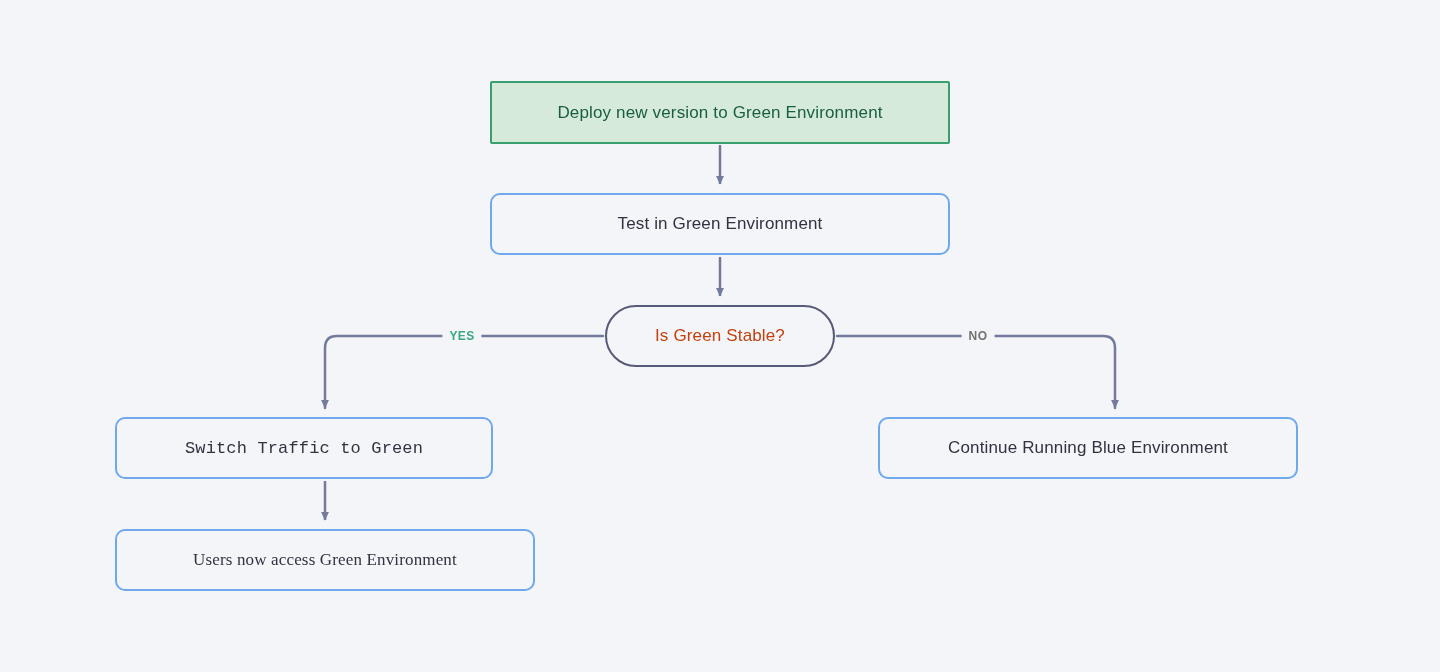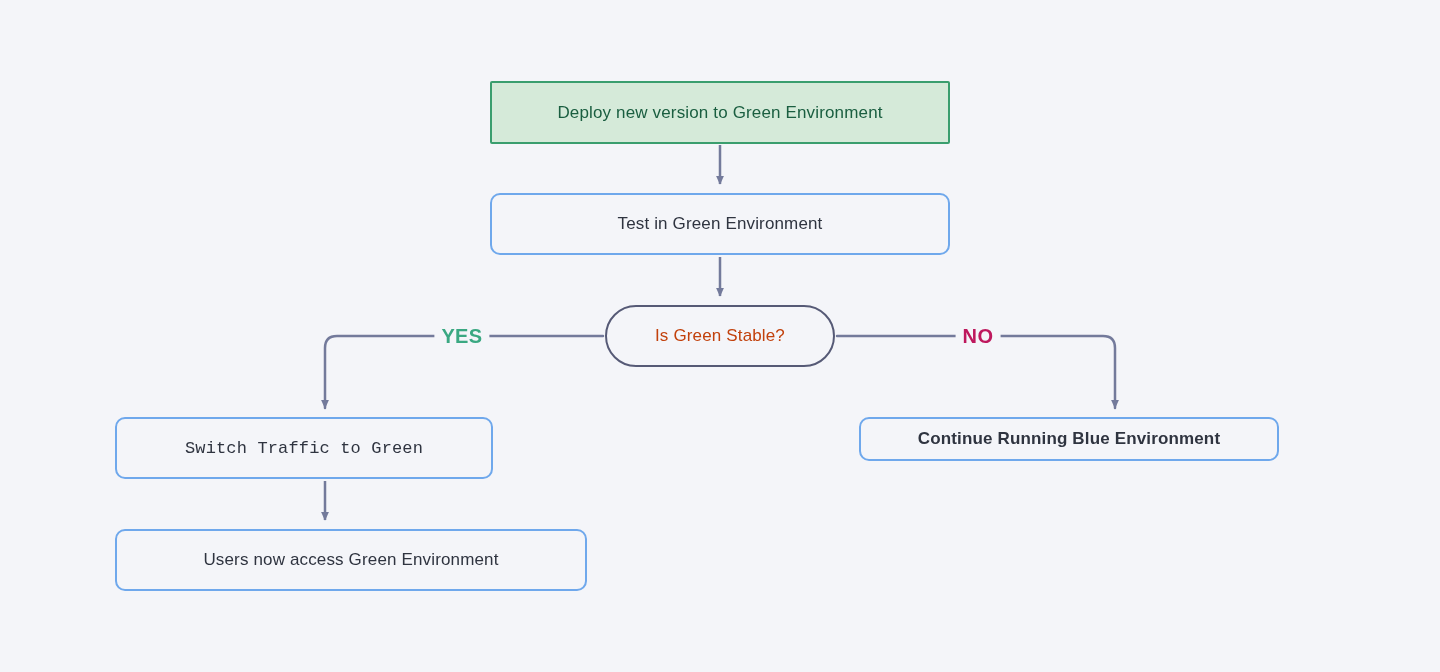--- a/index.html
+++ b/index.html
@@ -49,38 +49,38 @@
     color: #1a5e40;
   }
   .node-decision {
     background: transparent;
     border: 2px solid #565a76;
     border-radius: 34px;
     color: #c2410c;
   }
   .edge-label {
     position: absolute;
-    font-size: 20px;
+    font-size: 12px;
     font-weight: bold;
     letter-spacing: 0.4px;
     transform: translate(-50%, -50%);
     background: #f4f5f9;
     padding: 0 7px;
     line-height: 1;
   }
   .label-yes { color: #3aa882; }
-  .label-no  { color: #be185d; }
+  .label-no  { color: #737373; }
 
   
   #node-deploy        { left: 490px; top: 81px;  width: 460px; height: 63px; }
   #node-test          { left: 490px; top: 193px; width: 460px; height: 62px; }
   #node-decision      { left: 605px; top: 305px; width: 230px; height: 62px; }
   #node-switch        { left: 115px; top: 417px; width: 378px; height: 62px; font-family: Liberation Mono, monospace; }
-  #node-users         { left: 115px; top: 529px; width: 472px; height: 62px; }
-  #node-continue      { left: 859px; top: 417px; width: 420px; height: 44px; font-weight: bold; }
+  #node-users         { left: 115px; top: 529px; width: 420px; height: 62px; font-family: Liberation Serif, serif; }
+  #node-continue      { left: 878px; top: 417px; width: 420px; height: 62px; }
 </style>
 </head>
 <body>
 
 <div id="flow-canvas">
 
   <svg id="edge-layer" viewBox="0 0 1440 672" xmlns="http://www.w3.org/2000/svg">
     <defs>
       <marker id="arrowhead" markerWidth="9" markerHeight="8" refX="8.2" refY="4" orient="auto" markerUnits="userSpaceOnUse">
         <path d="M0,0 L9,4 L0,8 Z" fill="#737a9b"></path>

